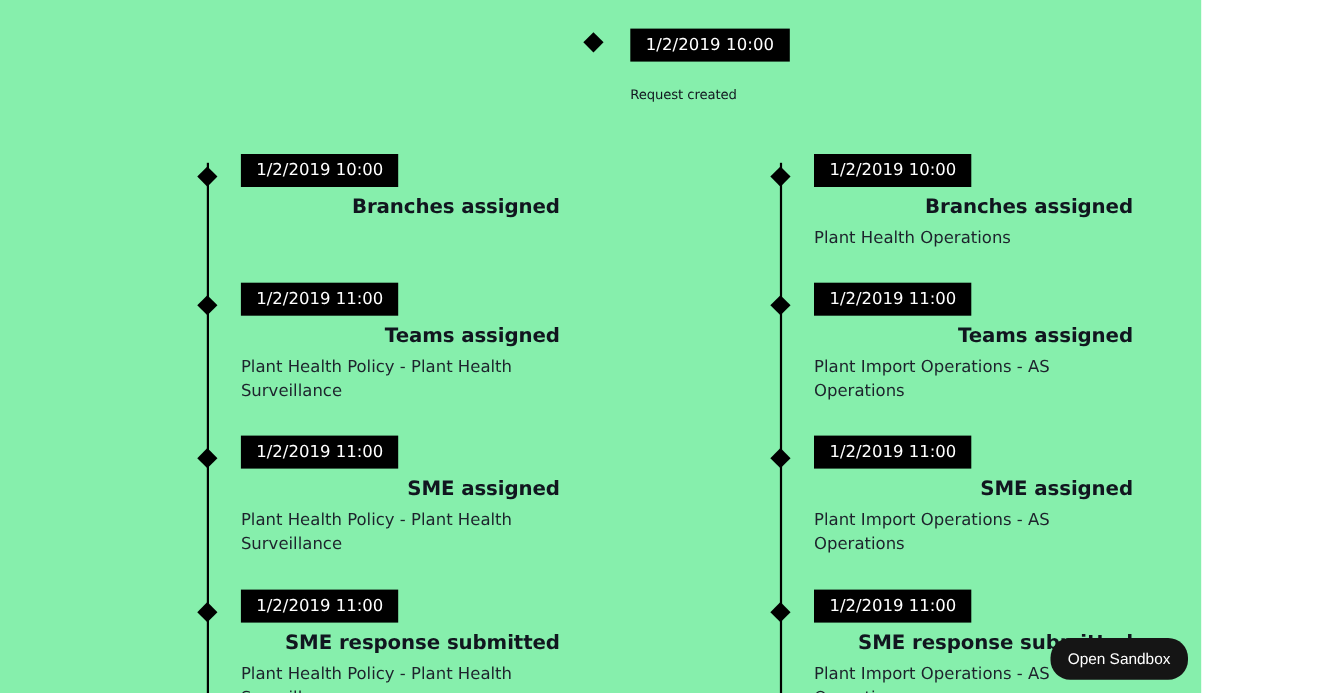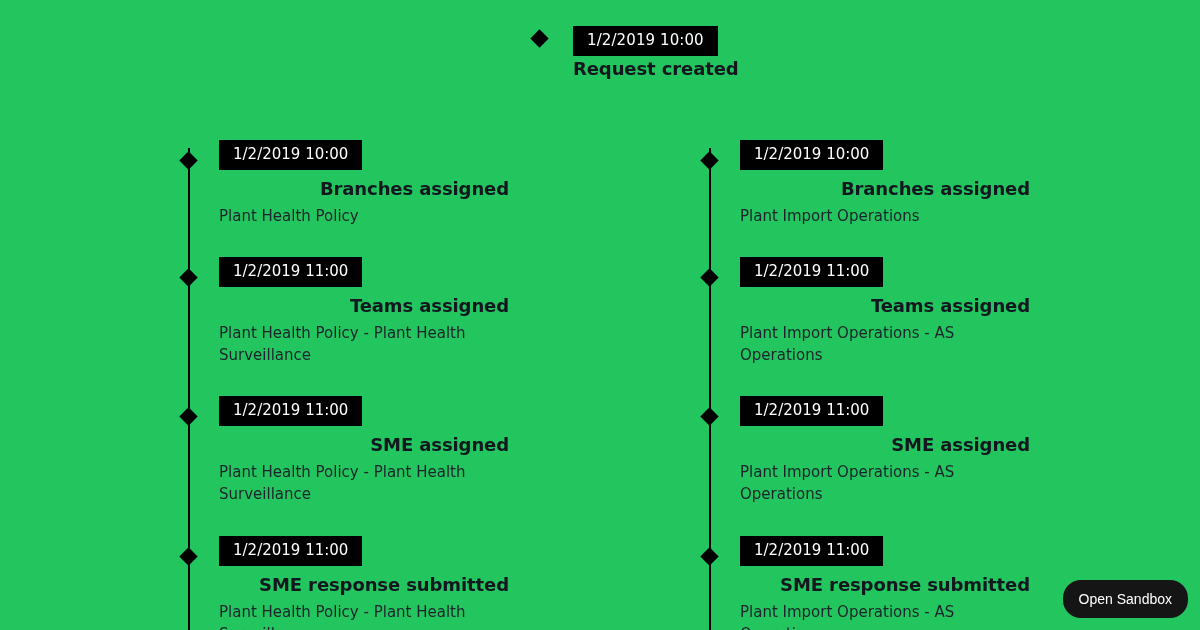--- a/index.html
+++ b/index.html
@@ -10,23 +10,23 @@
     overflow: hidden;
     background: #ffffff;
   }
   body {
     font-family: "DejaVu Sans", "Liberation Sans", sans-serif;
     -webkit-font-smoothing: antialiased;
   }
 
   .page {
     position: relative;
-    width: 1200px;
+    width: 1092px;
     height: 630px;
-    background: #22c55e;
+    background: #86efac;
     overflow: hidden;
   }
 
   
   .root-node {
     position: absolute;
     left: 533px;
     top: 22px;
     width: 400px;
   }
@@ -56,23 +56,23 @@
     white-space: nowrap;
   }
   .root-badge {
     position: absolute;
     left: 40px;
     top: 4px;
   }
   .root-title {
     position: absolute;
     left: 40px;
-    top: 36px;
-    font-size: 18px;
-    font-weight: bold;
+    top: 57px;
+    font-size: 12px;
+    font-weight: normal;
     color: #11161f;
     letter-spacing: -0.1px;
     white-space: nowrap;
   }
 
   
   .branches {
     position: absolute;
     left: 0;
     top: 140px;
@@ -170,21 +170,20 @@
 
   <div class="branches">
 
     <div class="branch branch-left">
       <div class="rail"></div>
       <div class="event" style="top:0px;">
         <div class="marker event-marker"></div>
         <div class="event-body">
           <span class="event-badge">1/2/2019 10:00</span>
           <div class="event-title">Branches assigned</div>
-          <div class="event-sub">Plant Health Policy</div>
         </div>
       </div>
       <div class="event" style="top:117px;">
         <div class="marker event-marker"></div>
         <div class="event-body">
           <span class="event-badge">1/2/2019 11:00</span>
           <div class="event-title">Teams assigned</div>
           <div class="event-sub">Plant Health Policy - Plant Health Surveillance</div>
         </div>
       </div>
@@ -206,21 +205,21 @@
       </div>
     </div>
 
     <div class="branch branch-right">
       <div class="rail"></div>
       <div class="event" style="top:0px;">
         <div class="marker event-marker"></div>
         <div class="event-body">
           <span class="event-badge">1/2/2019 10:00</span>
           <div class="event-title">Branches assigned</div>
-          <div class="event-sub">Plant Import Operations</div>
+          <div class="event-sub">Plant Health Operations</div>
         </div>
       </div>
       <div class="event" style="top:117px;">
         <div class="marker event-marker"></div>
         <div class="event-body">
           <span class="event-badge">1/2/2019 11:00</span>
           <div class="event-title">Teams assigned</div>
           <div class="event-sub">Plant Import Operations - AS Operations</div>
         </div>
       </div>

